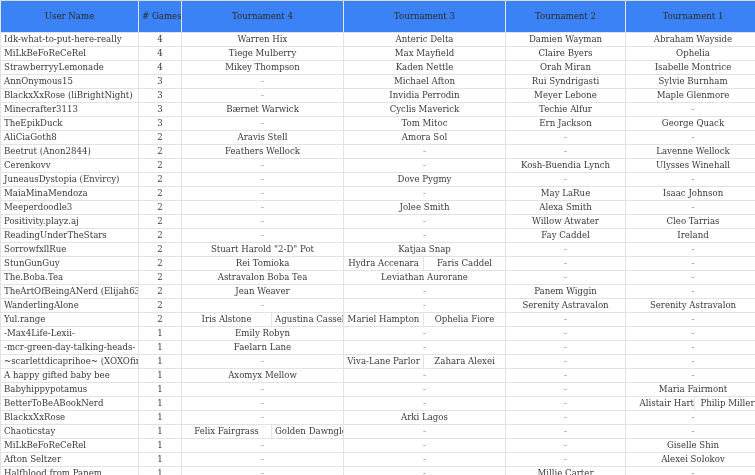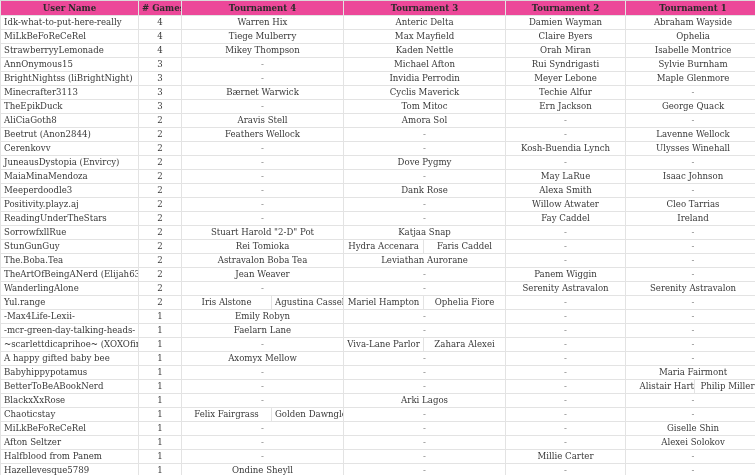--- a/index.html
+++ b/index.html
@@ -39,24 +39,24 @@
     table.grid th, table.grid td {
       border: 1px solid #e3e3e3;
       height: 13px;
       line-height: 13px;
       padding: 0 3px;
       white-space: nowrap;
       overflow: hidden;
       text-align: center;
     }
     table.grid th {
-      font-weight: bold;
+      font-weight: normal;
       color: #2b2b2b;
-      height: 14px;
-      background: #ec4899;
+      height: 31px;
+      background: #3b82f6;
     }
     table.grid td.user {
       text-align: left;
       padding-left: 3px;
     }
     table.grid td.dash {
       color: #8a8a8a;
     }
     table.grid tr:first-child th {
       border-top: none;
@@ -115,21 +115,21 @@
         </tr>
         <tr>
           <td class="user">AnnOnymous15</td>
           <td>3</td>
           <td class="dash" colspan="2">-</td>
           <td colspan="2">Michael Afton</td>
           <td>Rui Syndrigasti</td>
           <td colspan="2">Sylvie Burnham</td>
         </tr>
         <tr>
-          <td class="user">BrightNightss (liBrightNight)</td>
+          <td class="user">BlackxXxRose (liBrightNight)</td>
           <td>3</td>
           <td class="dash" colspan="2">-</td>
           <td colspan="2">Invidia Perrodin</td>
           <td>Meyer Lebone</td>
           <td colspan="2">Maple Glenmore</td>
         </tr>
         <tr>
           <td class="user">Minecrafter3113</td>
           <td>3</td>
           <td colspan="2">Bærnet Warwick</td>
@@ -182,21 +182,21 @@
           <td>2</td>
           <td class="dash" colspan="2">-</td>
           <td class="dash" colspan="2">-</td>
           <td>May LaRue</td>
           <td colspan="2">Isaac Johnson</td>
         </tr>
         <tr>
           <td class="user">Meeperdoodle3</td>
           <td>2</td>
           <td class="dash" colspan="2">-</td>
-          <td colspan="2">Dank Rose</td>
+          <td colspan="2">Jolee Smith</td>
           <td>Alexa Smith</td>
           <td class="dash" colspan="2">-</td>
         </tr>
         <tr>
           <td class="user">Positivity.playz.aj</td>
           <td>2</td>
           <td class="dash" colspan="2">-</td>
           <td class="dash" colspan="2">-</td>
           <td>Willow Atwater</td>
           <td colspan="2">Cleo Tarrias</td>

